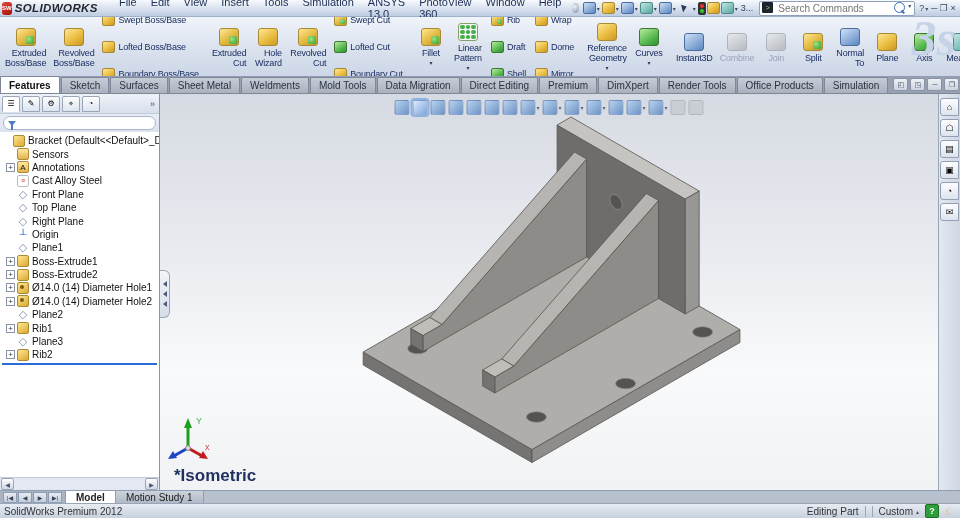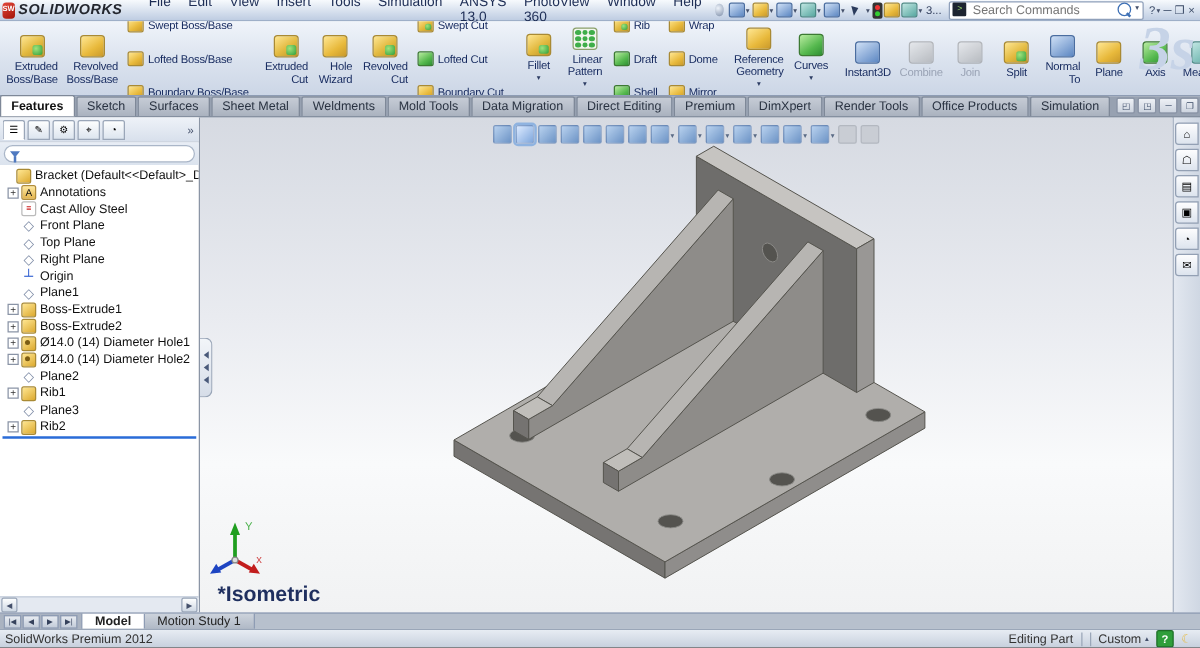--- a/index.html
+++ b/index.html
@@ -436,20 +436,26 @@
         </div>
       </div>
       <div id="tree">
           <div class="trow">
             <span class="tspace"></span>
             <span class="tico t-part"></span>
             <span style="overflow:hidden;">Bracket  (Default&lt;&lt;Default&gt;_Displ</span>
           </div>
           <div class="trow">
             <span style="width:4px;flex:none;"></span>
+            <span class="tspace"></span>
+            <span class="tico t-folder"></span>
+            <span style="overflow:hidden;">Sensors</span>
+          </div>
+          <div class="trow">
+            <span style="width:4px;flex:none;"></span>
             <span class="texp">+</span>
             <span class="tico t-folder">A</span>
             <span style="overflow:hidden;">Annotations</span>
           </div>
           <div class="trow">
             <span style="width:4px;flex:none;"></span>
             <span class="tspace"></span>
             <span class="tico t-mat">≡</span>
             <span style="overflow:hidden;">Cast Alloy Steel</span>
           </div>

